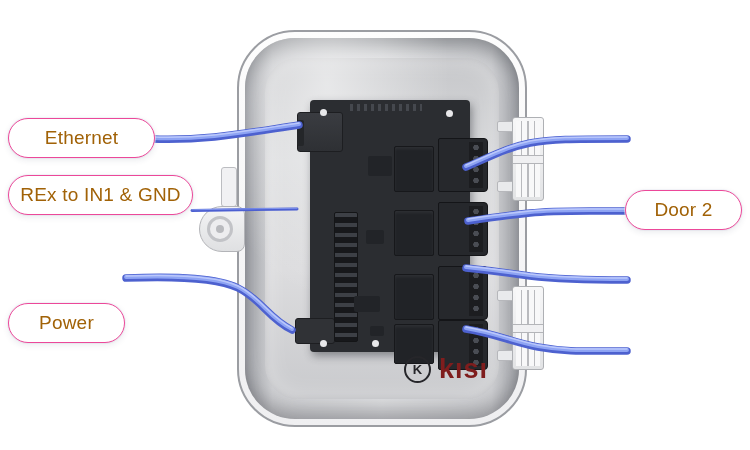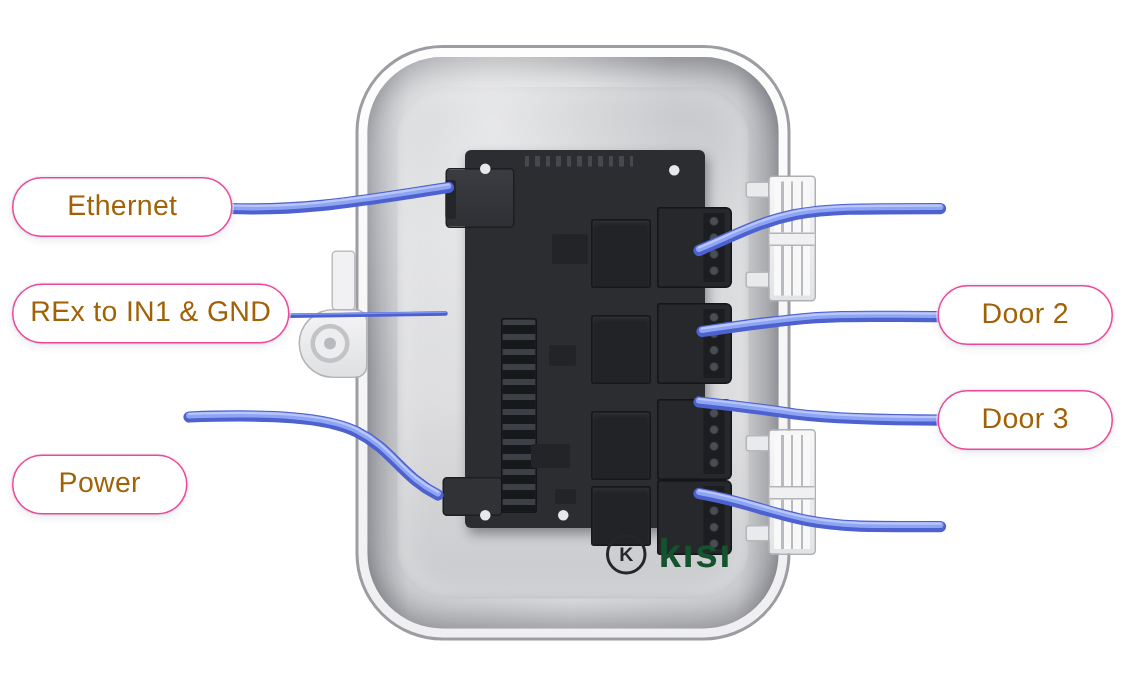--- a/index.html
+++ b/index.html
@@ -8,21 +8,21 @@
   .stage { position:relative; width:750px; height:450px; background:#ffffff; }
 
   
   .pill { position:absolute; height:40px; background:#ffffff;
           border:1px solid #ec4899; border-radius:21px;
           box-shadow:0 2px 6px rgba(40,45,80,0.10), 0 0 0 1px rgba(240,240,246,.6);
           display:flex; align-items:center; justify-content:center;
           font-size:19px; font-weight:500; color:#a16207; letter-spacing:.2px;
           z-index:6; }
   .pill-eth { left:8px;  top:118px; width:147px; }
-  .pill-rex { left:8px;  top:189px; width:185px;text-align:center; }
+  .pill-rex { left:8px;  top:175px; width:185px;text-align:center; }
   .pill-pwr { left:8px;  top:260px; width:117px;margin-top:43px; }
   .pill-d1  { left:625px; top:118px; width:117px; }
   .pill-d2  { left:625px; top:190px; width:117px; }
   .pill-d3  { left:625px; top:260px; width:117px; }
   .pill-d4  { left:625px; top:330px; width:117px; }
 
   
   .mount-tab { position:absolute; left:221px; top:167px; width:16px; height:40px;
                background:#f1f1f3; border:1px solid #bcbdc1; border-radius:3px; z-index:0; }
   .latch { position:absolute; left:199px; top:206px; width:46px; height:46px;
@@ -95,21 +95,21 @@
   .c2 { left:56px; top:130px; width:18px; height:14px; }
   .c3 { left:44px; top:196px; width:26px; height:16px; }
   .c4 { left:60px; top:226px; width:14px; height:10px; }
 
   
   .logo { position:absolute; left:404px; top:356px; display:flex; align-items:center;
           gap:8px; z-index:4; }
   .logo-badge { width:27px; height:27px; border:2.5px solid #26262a; border-radius:50%;
           display:flex; align-items:center; justify-content:center;
           font-size:13px; font-weight:700; color:#26262a; }
-  .logo-text { font-size:27px; font-weight:600; color:#14532d; letter-spacing:1px; line-height:1; }
+  .logo-text { font-size:27px; font-weight:600; color:#7f1d1d; letter-spacing:1px; line-height:1; }
 
   
   .wires { position:absolute; left:0; top:0; width:750px; height:450px; z-index:5;
            pointer-events:none; }
   .wb { fill:none; stroke:#4d61cf; stroke-width:7.5; stroke-linecap:round; }
   .wm { fill:none; stroke:#8ea4f4; stroke-width:4;   stroke-linecap:round; transform:translateY(-1px); }
   .wh { fill:none; stroke:#bac7fb; stroke-width:1.5; stroke-linecap:round; transform:translateY(-2px); }
   .wt  { fill:none; stroke:#4c5fd1; stroke-width:3;  stroke-linecap:round; }
   .wth { fill:none; stroke:#8195ec; stroke-width:1.1; stroke-linecap:round; transform:translateY(-0.8px); }
 </style>
@@ -225,17 +225,14 @@
   </div>
   <div class="pill pill-rex">
     <span>REx to IN1 &amp; GND</span>
   </div>
   <div class="pill pill-pwr">
     <span>Power</span>
   </div>
   <div class="pill pill-d2">
     <span>Door 2</span>
   </div>
-  <div class="pill pill-d3">
-    <span>Door 3</span>
-  </div>
 
 </div>
 
 </body></html>

